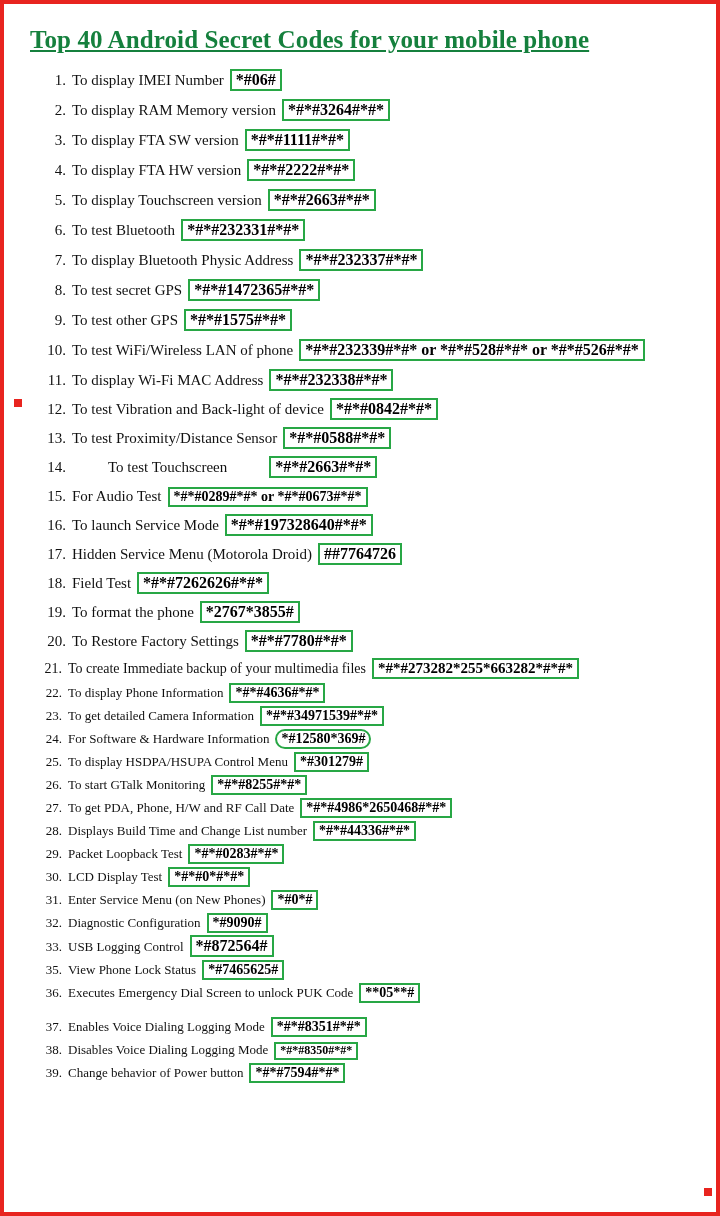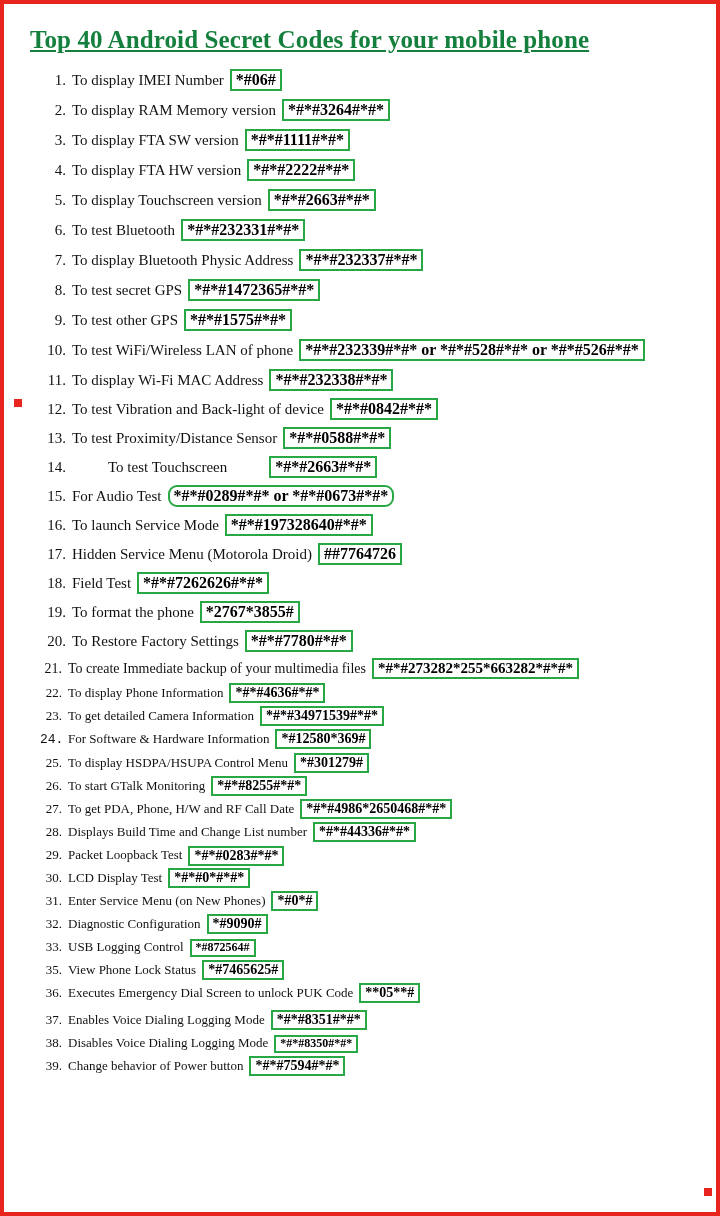--- a/index.html
+++ b/index.html
@@ -170,21 +170,21 @@
           <span class="code" style="font-size: 16px;">*#*#0588#*#*</span>
         </li>
         <li style="font-size: 15px; margin-bottom: 5px; line-height: 24px; gap: 36px;">
           <span class="num" style="width: 26px;">14.</span>
           <span class="desc">To test Touchscreen</span>
           <span class="code" style="font-size: 16px;">*#*#2663#*#*</span>
         </li>
         <li style="font-size: 15px; margin-bottom: 5px; line-height: 24px;">
           <span class="num" style="width: 26px;">15.</span>
           <span class="desc">For Audio Test</span>
-          <span class="code" style="font-size: 16px; border-radius: 9px;">*#*#0289#*#* or *#*#0673#*#*</span>
+          <span class="code" style="font-size: 14px;">*#*#0289#*#* or *#*#0673#*#*</span>
         </li>
         <li style="font-size: 15px; margin-bottom: 5px; line-height: 24px;">
           <span class="num" style="width: 26px;">16.</span>
           <span class="desc">To launch Service Mode</span>
           <span class="code" style="font-size: 16px;">*#*#197328640#*#*</span>
         </li>
         <li style="font-size: 15px; margin-bottom: 5px; line-height: 24px;">
           <span class="num" style="width: 26px;">17.</span>
           <span class="desc">Hidden Service Menu (Motorola Droid)</span>
           <span class="code" style="font-size: 16px;">##7764726</span>
@@ -213,23 +213,23 @@
           <span class="num" style="width: 22px;">22.</span>
           <span class="desc">To display Phone Information</span>
           <span class="code" style="font-size: 14px;">*#*#4636#*#*</span>
         </li>
         <li style="font-size: 13px; margin-bottom: 1px; line-height: 22px;">
           <span class="num" style="width: 22px;">23.</span>
           <span class="desc">To get detailed Camera Information</span>
           <span class="code" style="font-size: 14px;">*#*#34971539#*#*</span>
         </li>
         <li style="font-size: 13px; margin-bottom: 1px; line-height: 22px;">
-          <span class="num" style="width: 22px; font-family: Liberation Mono, monospace;">24.</span>
+          <span class="num" style="width: 22px;">24.</span>
           <span class="desc">For Software &amp; Hardware Information</span>
-          <span class="code" style="font-size: 14px;">*#12580*369#</span>
+          <span class="code" style="font-size: 14px; border-radius: 10px;">*#12580*369#</span>
         </li>
         <li style="font-size: 13px; margin-bottom: 1px; line-height: 22px;">
           <span class="num" style="width: 22px;">25.</span>
           <span class="desc">To display HSDPA/HSUPA Control Menu</span>
           <span class="code" style="font-size: 14px;">*#301279#</span>
         </li>
         <li style="font-size: 13px; margin-bottom: 1px; line-height: 22px;">
           <span class="num" style="width: 22px;">26.</span>
           <span class="desc">To start GTalk Monitoring</span>
           <span class="code" style="font-size: 14px;">*#*#8255#*#*</span>
@@ -237,21 +237,21 @@
         <li style="font-size: 13px; margin-bottom: 1px; line-height: 22px;">
           <span class="num" style="width: 22px;">27.</span>
           <span class="desc">To get PDA, Phone, H/W and RF Call Date</span>
           <span class="code" style="font-size: 14px;">*#*#4986*2650468#*#*</span>
         </li>
         <li style="font-size: 13px; margin-bottom: 1px; line-height: 22px;">
           <span class="num" style="width: 22px;">28.</span>
           <span class="desc">Displays Build Time and Change List number</span>
           <span class="code" style="font-size: 14px;">*#*#44336#*#*</span>
         </li>
-        <li style="font-size: 13px; margin-bottom: 1px; line-height: 22px; align-items: flex-end;">
+        <li style="font-size: 13px; margin-bottom: 1px; line-height: 22px;">
           <span class="num" style="width: 22px;">29.</span>
           <span class="desc">Packet Loopback Test</span>
           <span class="code" style="font-size: 14px;">*#*#0283#*#*</span>
         </li>
         <li style="font-size: 13px; margin-bottom: 1px; line-height: 22px;">
           <span class="num" style="width: 22px;">30.</span>
           <span class="desc">LCD  Display Test</span>
           <span class="code" style="font-size: 14px;">*#*#0*#*#*</span>
         </li>
         <li style="font-size: 13px; margin-bottom: 1px; line-height: 22px;">
@@ -260,28 +260,28 @@
           <span class="code" style="font-size: 14px;">*#0*#</span>
         </li>
         <li style="font-size: 13px; margin-bottom: 1px; line-height: 22px;">
           <span class="num" style="width: 22px;">32.</span>
           <span class="desc">Diagnostic Configuration</span>
           <span class="code" style="font-size: 14px;">*#9090#</span>
         </li>
         <li style="font-size: 13px; margin-bottom: 1px; line-height: 22px;">
           <span class="num" style="width: 22px;">33.</span>
           <span class="desc">USB Logging Control</span>
-          <span class="code" style="font-size: 12px;">*#872564#</span>
+          <span class="code" style="font-size: 16px;">*#872564#</span>
         </li>
         <li style="font-size: 13px; margin-bottom: 1px; line-height: 22px;">
           <span class="num" style="width: 22px;">35.</span>
           <span class="desc">View Phone Lock Status</span>
           <span class="code" style="font-size: 14px;">*#7465625#</span>
         </li>
-        <li style="font-size: 13px; margin-bottom: 5px; line-height: 22px;">
+        <li style="font-size: 13px; margin-bottom: 12px; line-height: 22px;">
           <span class="num" style="width: 22px;">36.</span>
           <span class="desc">Executes Emergency Dial Screen to unlock PUK Code</span>
           <span class="code" style="font-size: 14px;">**05**#</span>
         </li>
         <li style="font-size: 13px; margin-bottom: 1px; line-height: 22px;">
           <span class="num" style="width: 22px;">37.</span>
           <span class="desc">Enables Voice Dialing Logging Mode</span>
           <span class="code" style="font-size: 14px;">*#*#8351#*#*</span>
         </li>
         <li style="font-size: 13px; margin-bottom: 1px; line-height: 22px;">

